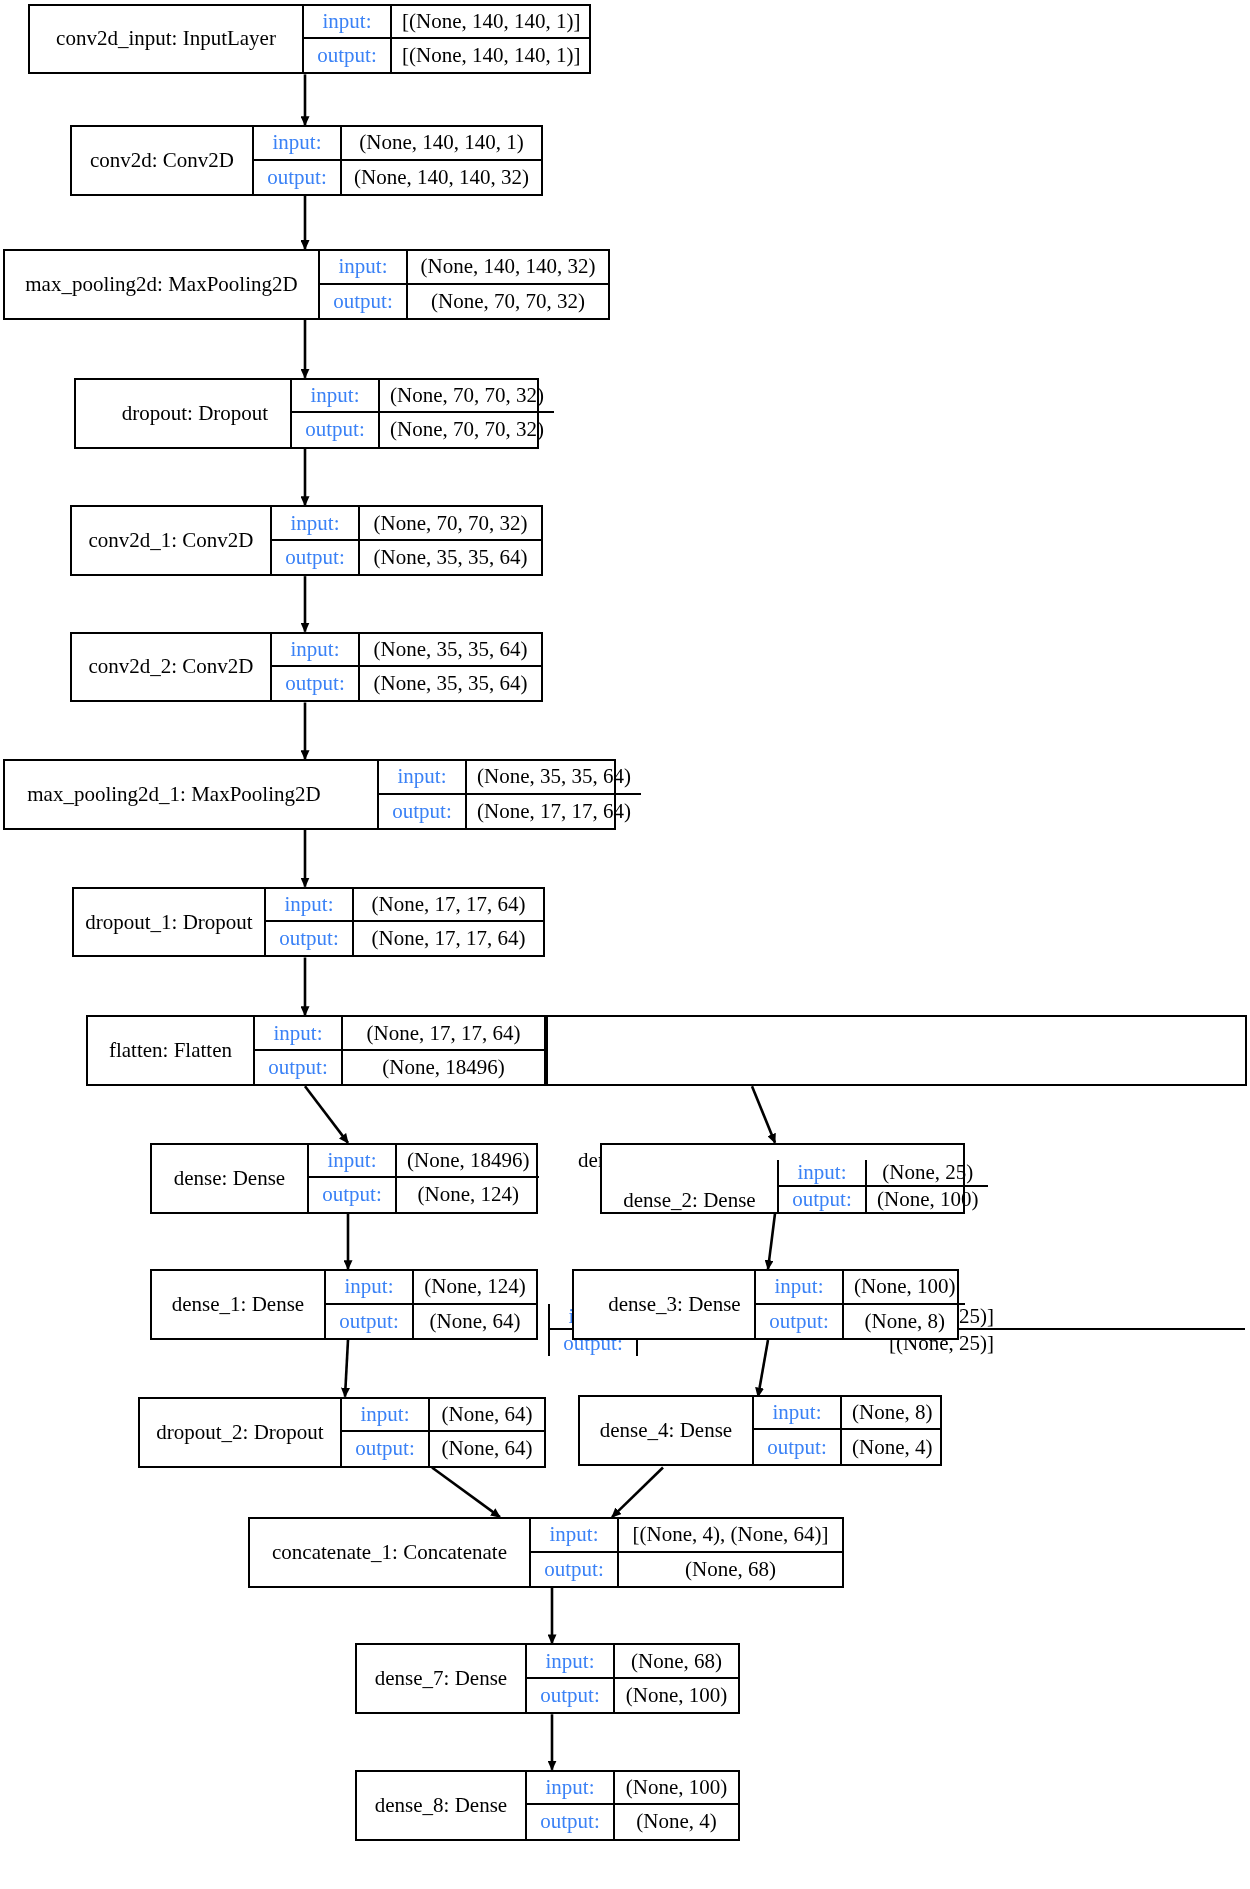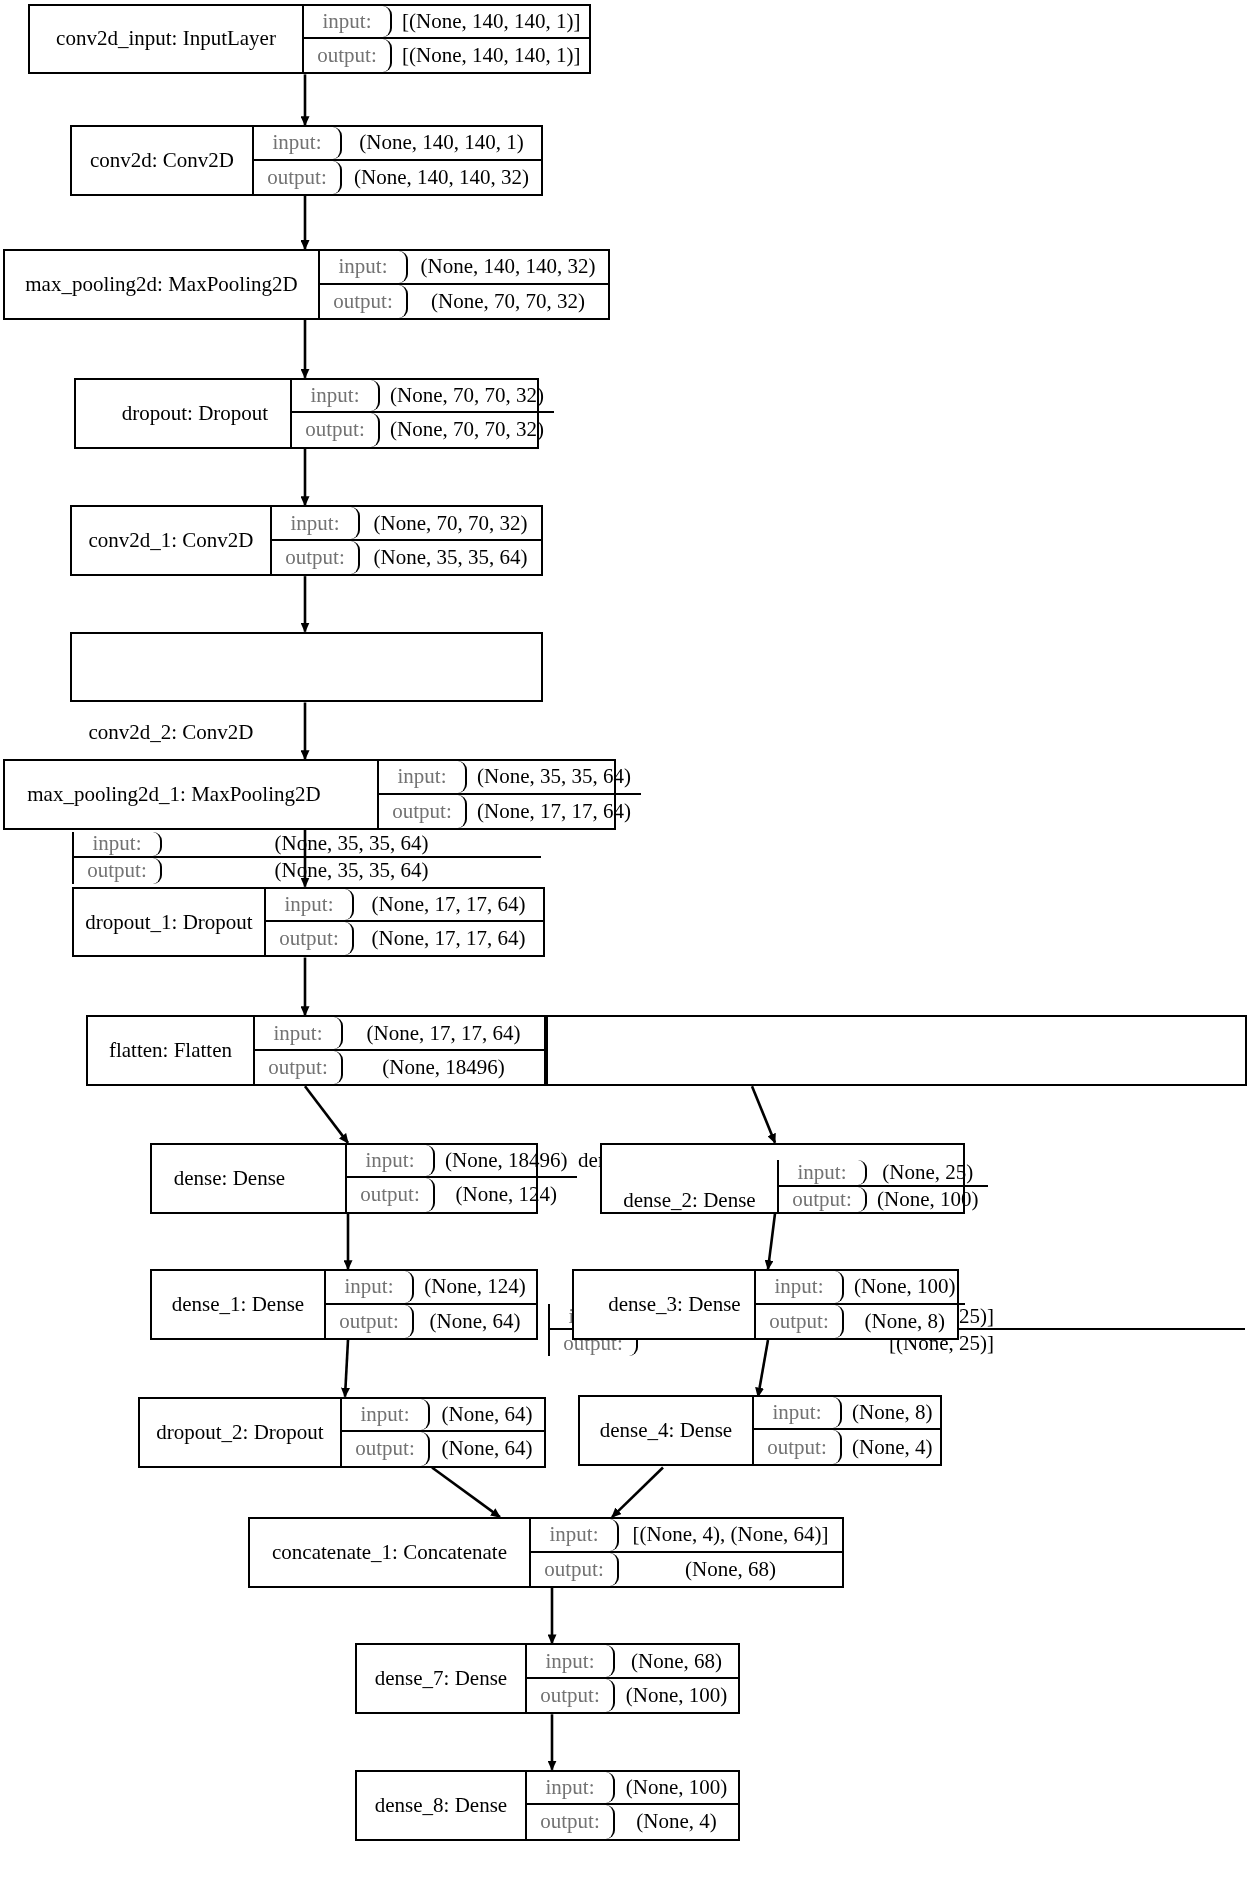--- a/index.html
+++ b/index.html
@@ -62,24 +62,23 @@
   .node-row.top {
     border-bottom: 2px solid #000000;
   }
   .io-label {
     display: flex;
     align-items: center;
     justify-content: center;
     box-sizing: border-box;
     border-right: 2px solid #000000;
     font-size: 21px;
-    color: #737373;
+    color: #3b82f6;
     white-space: nowrap;
     padding: 0 8px;
-    border-radius: 9px;
   }
   .io-value {
     display: flex;
     align-items: center;
     justify-content: center;
     box-sizing: border-box;
     flex: 1 1 auto;
     font-size: 21px;
     color: #000000;
     white-space: nowrap;
@@ -176,21 +175,21 @@
           <div class="node-row top">
             <div class="io-label" style="width: 88px; flex: 0 0 88px;">input:</div>
             <div class="io-value">(None, 70, 70, 32)</div>
           </div>
           <div class="node-row bottom">
             <div class="io-label" style="width: 88px; flex: 0 0 88px;">output:</div>
             <div class="io-value">(None, 35, 35, 64)</div>
           </div>
         </div>
       </div>
-      <div class="node" style="left: 70px; top: 631.634px; width: 473px; height: 70.8375px; flex-direction: column;">
+      <div class="node" style="left: 70px; top: 631.634px; width: 473px; height: 70.8375px;">
         <div class="node-name" style="width: 198px; flex: 0 0 198px;">conv2d_2: Conv2D</div>
         <div class="node-table">
           <div class="node-row top">
             <div class="io-label" style="width: 88px; flex: 0 0 88px;">input:</div>
             <div class="io-value">(None, 35, 35, 64)</div>
           </div>
           <div class="node-row bottom">
             <div class="io-label" style="width: 88px; flex: 0 0 88px;">output:</div>
             <div class="io-value">(None, 35, 35, 64)</div>
           </div>
@@ -241,21 +240,21 @@
           <div class="node-row top">
             <div class="io-label" style="width: 88px; flex: 0 0 88px;">input:</div>
             <div class="io-value">[(None, 25)]</div>
           </div>
           <div class="node-row bottom">
             <div class="io-label" style="width: 88px; flex: 0 0 88px;">output:</div>
             <div class="io-value">[(None, 25)]</div>
           </div>
         </div>
       </div>
-      <div class="node" style="left: 150px; top: 1142.85px; width: 388px; height: 70.8375px; gap: 38px;">
+      <div class="node" style="left: 150px; top: 1142.85px; width: 388px; height: 70.8375px;">
         <div class="node-name" style="width: 155px; flex: 0 0 155px;">dense: Dense</div>
         <div class="node-table">
           <div class="node-row top">
             <div class="io-label" style="width: 88px; flex: 0 0 88px;">input:</div>
             <div class="io-value">(None, 18496)</div>
           </div>
           <div class="node-row bottom">
             <div class="io-label" style="width: 88px; flex: 0 0 88px;">output:</div>
             <div class="io-value">(None, 124)</div>
           </div>

